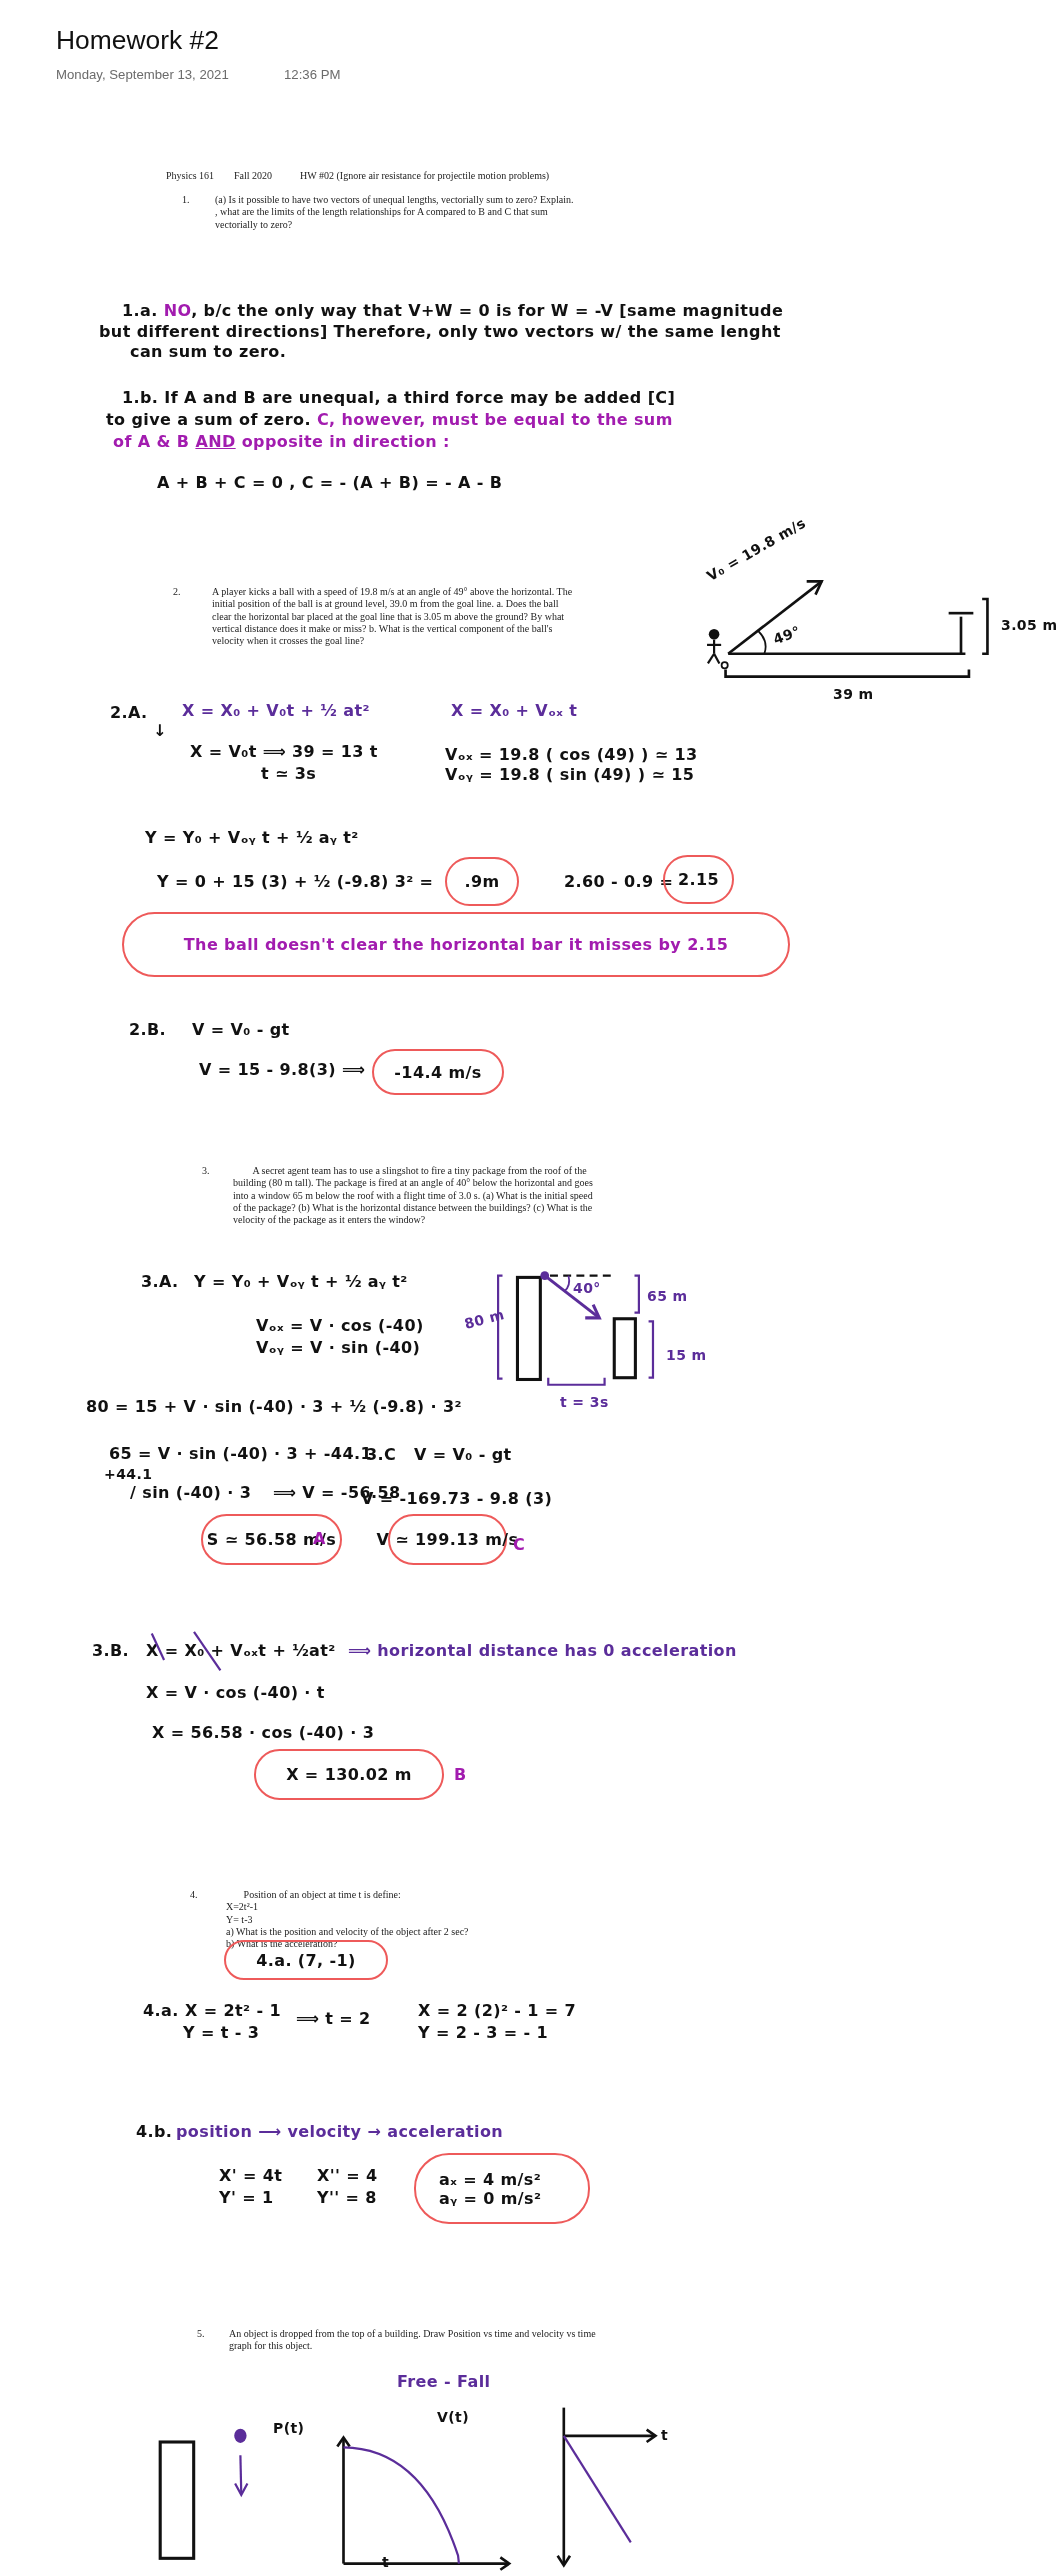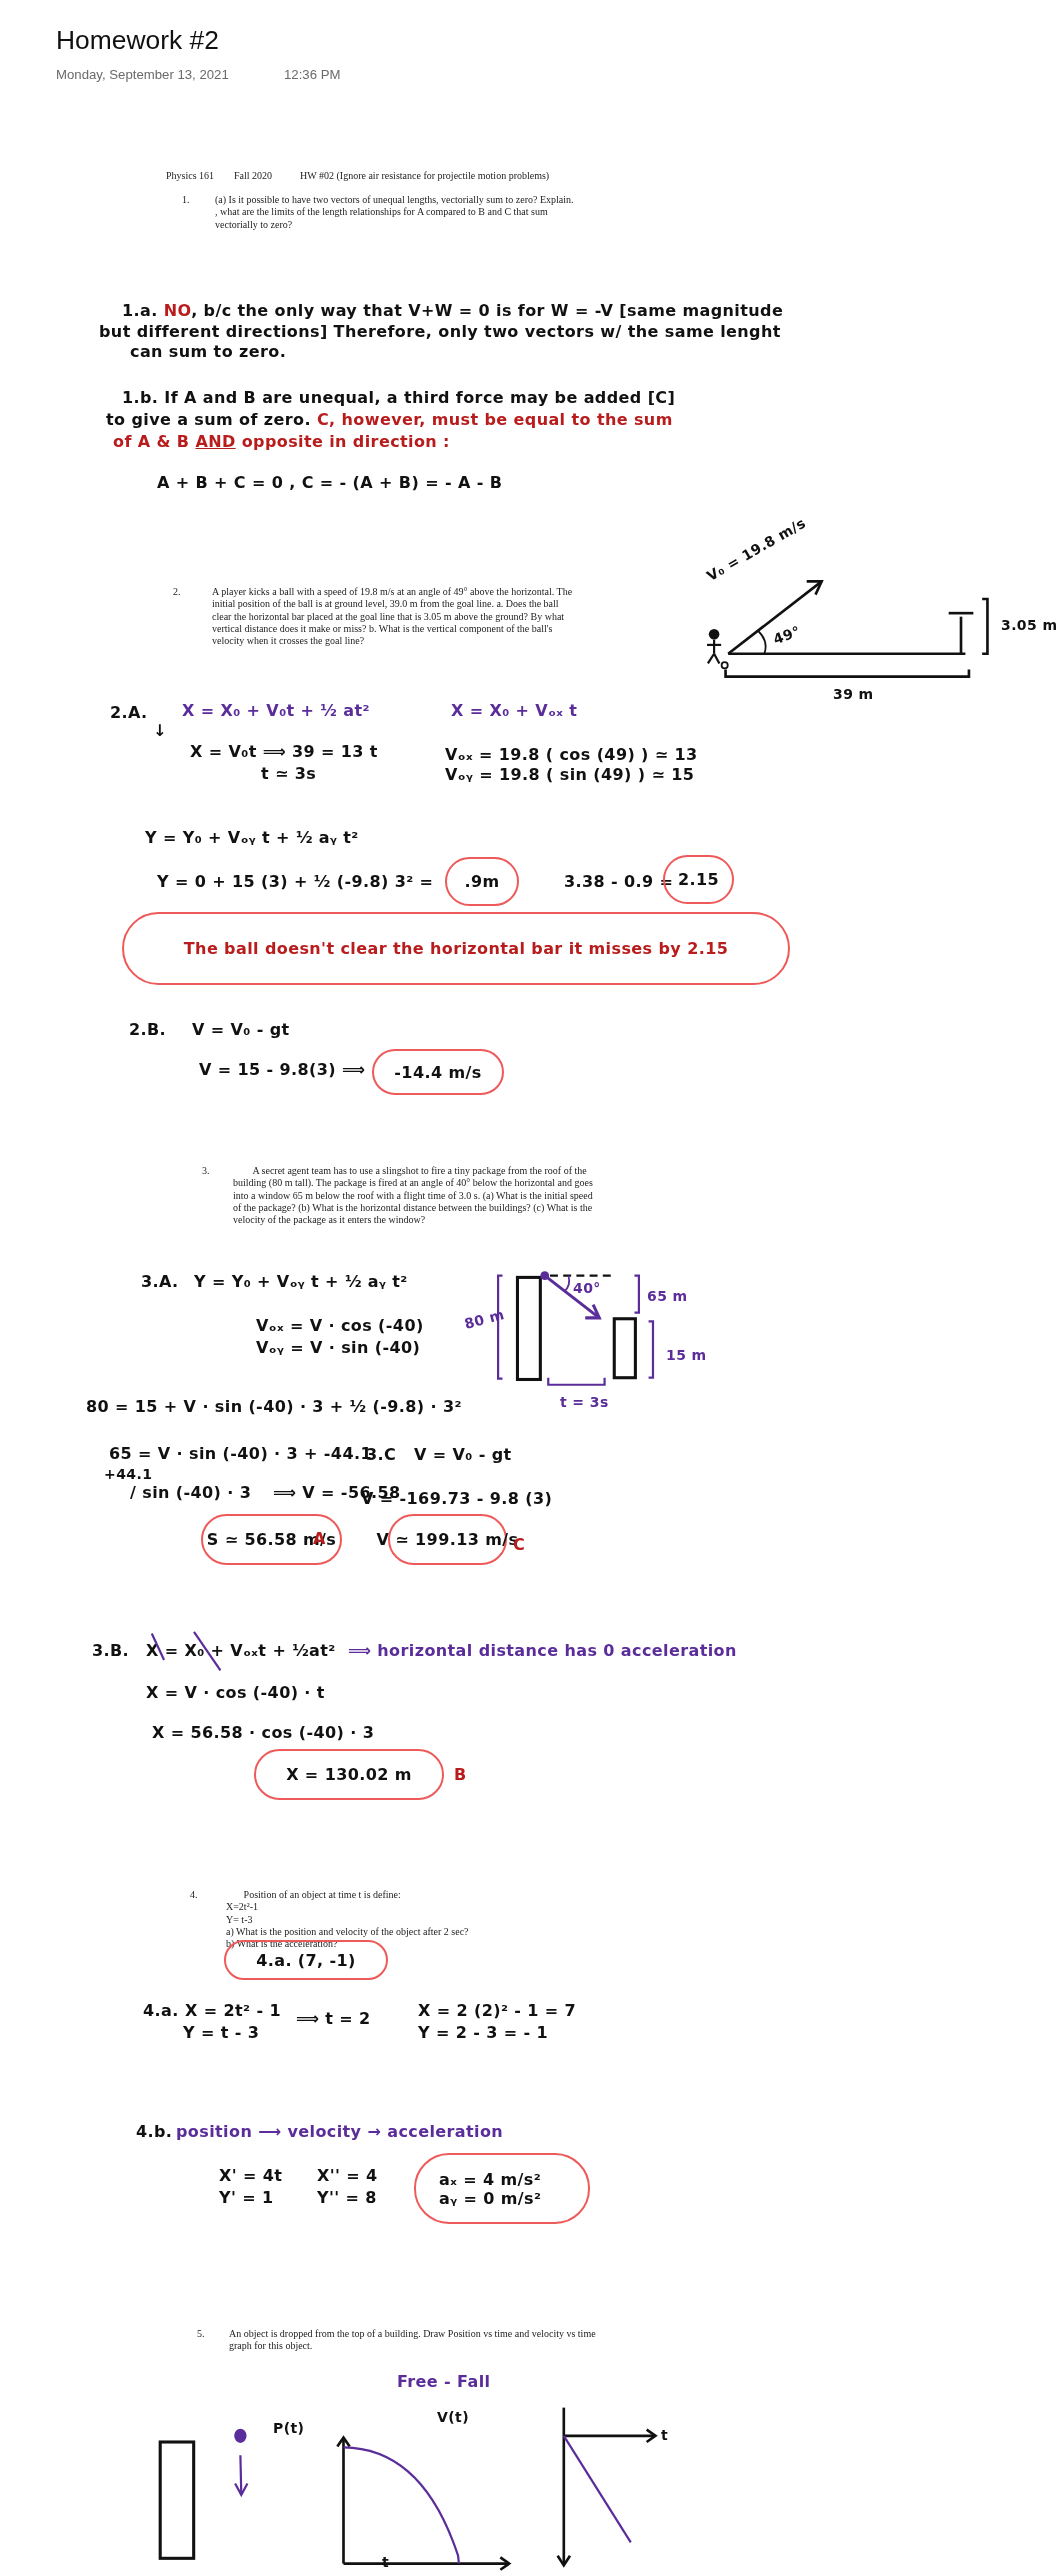--- a/index.html
+++ b/index.html
@@ -4,21 +4,21 @@
 <style>
   html, body { margin: 0; padding: 0; background: #ffffff; }
   body { width: 1058px; height: 2576px; position: relative; overflow: hidden;
          font-family: "DejaVu Sans", sans-serif; color: #111; }
   .abs { position: absolute; }
   .page-title { left: 56px; top: 25px; font-family: "Liberation Sans", sans-serif; font-size: 26.4px; font-weight: 300; color: #111; }
   .meta { top: 67px; font-family: "Liberation Sans", sans-serif; font-size: 13.2px; color: #6b6b6b; }
   .serif { font-family: "Liberation Serif", serif; font-size: 10px; color: #222; line-height: 12.3px; }
   .hw { font-family: "DejaVu Sans", sans-serif; font-weight: bold; font-size: 16px; color: #111; white-space: nowrap; letter-spacing: 0.4px; }
   .hw-sm { font-size: 14px; }
-  .red { color: #b91c1c; }
+  .red { color: #a21caf; }
   .purple { color: #5b2d9a; }
   .cloud { border: 2.6px solid #ee5a5a; border-radius: 35px; box-sizing: border-box;
            display: flex; align-items: center; justify-content: center; }
   .underline { text-decoration: underline; }
   svg { position: absolute; overflow: visible; }
 </style>
 </head>
 <body>
 
 <div class="abs page-title">Homework #2</div>
@@ -92,25 +92,25 @@
 <div class="abs hw" style="left:190px;top:742px;">X = V₀t  ⟹  39 = 13 t</div>
 <div class="abs hw" style="left:261px;top:764px;">t ≃ 3s</div>
 <div class="abs hw" style="left:445px;top:745px;">Vₒₓ = 19.8 ( cos (49) ) ≃ 13</div>
 <div class="abs hw" style="left:445px;top:765px;">Vₒᵧ = 19.8 ( sin (49) ) ≃ 15</div>
 
 <div class="abs hw" style="left:145px;top:828px;">Y = Y₀ + Vₒᵧ t + ½ aᵧ t²</div>
 <div class="abs hw" style="left:157px;top:872px;">Y = 0 + 15 (3) + ½ (-9.8) 3²  =</div>
 <div class="abs cloud" style="left:445px;top:857px;width:74px;height:49px;">
   <span class="hw">.9m</span>
 </div>
-<div class="abs hw" style="left:564px;top:872px;">3.38 - 0.9 =</div>
+<div class="abs hw" style="left:564px;top:872px;">2.60 - 0.9 =</div>
 <div class="abs cloud" style="left:663px;top:855px;width:71px;height:49px;">
   <span class="hw">2.15</span>
 </div>
-<div class="abs cloud" style="left:122px;top:912px;width:668px;height:73px;border-radius:44px;">
+<div class="abs cloud" style="left:122px;top:912px;width:668px;height:65px;border-radius:44px;">
   <span class="hw red">The ball doesn't clear the horizontal bar it misses by  2.15</span>
 </div>
 
 <div class="abs hw" style="left:129px;top:1020px;">2.B.</div>
 <div class="abs hw" style="left:192px;top:1020px;">V = V₀ - gt</div>
 <div class="abs hw" style="left:199px;top:1060px;">V = 15 - 9.8(3)  ⟹</div>
 <div class="abs cloud" style="left:372px;top:1049px;width:132px;height:46px;">
   <span class="hw">-14.4  m/s</span>
 </div>
 

